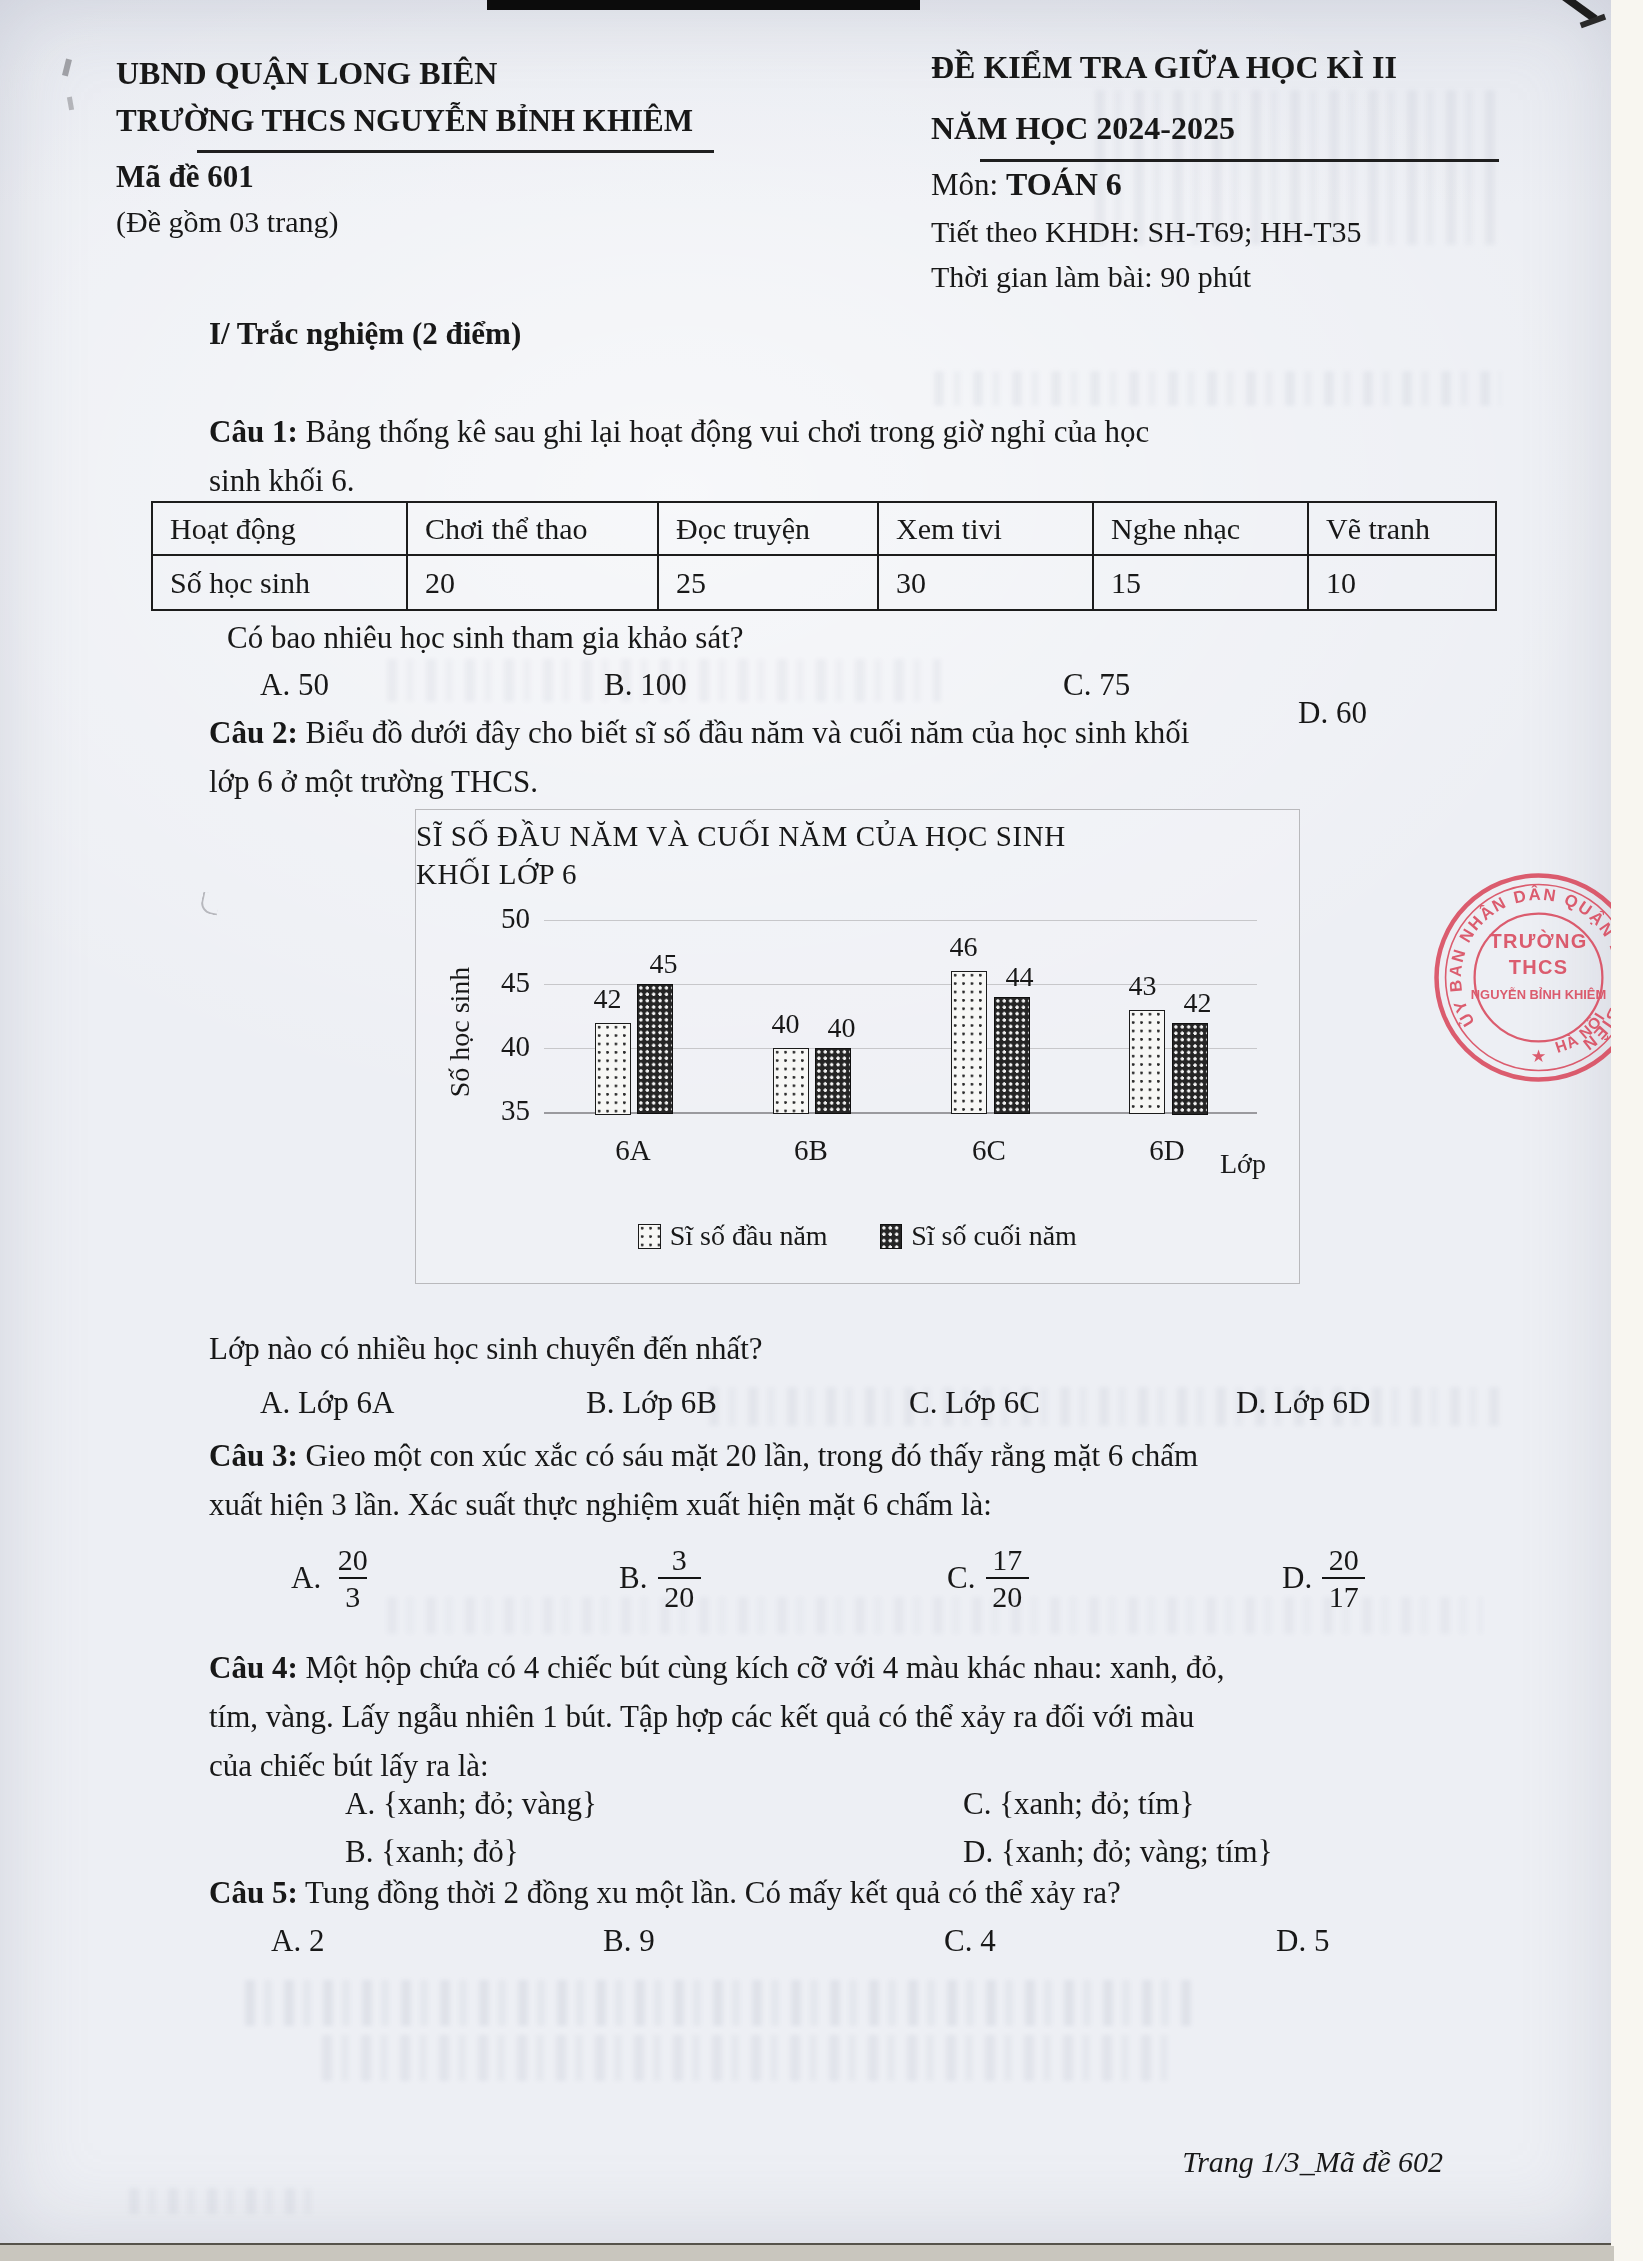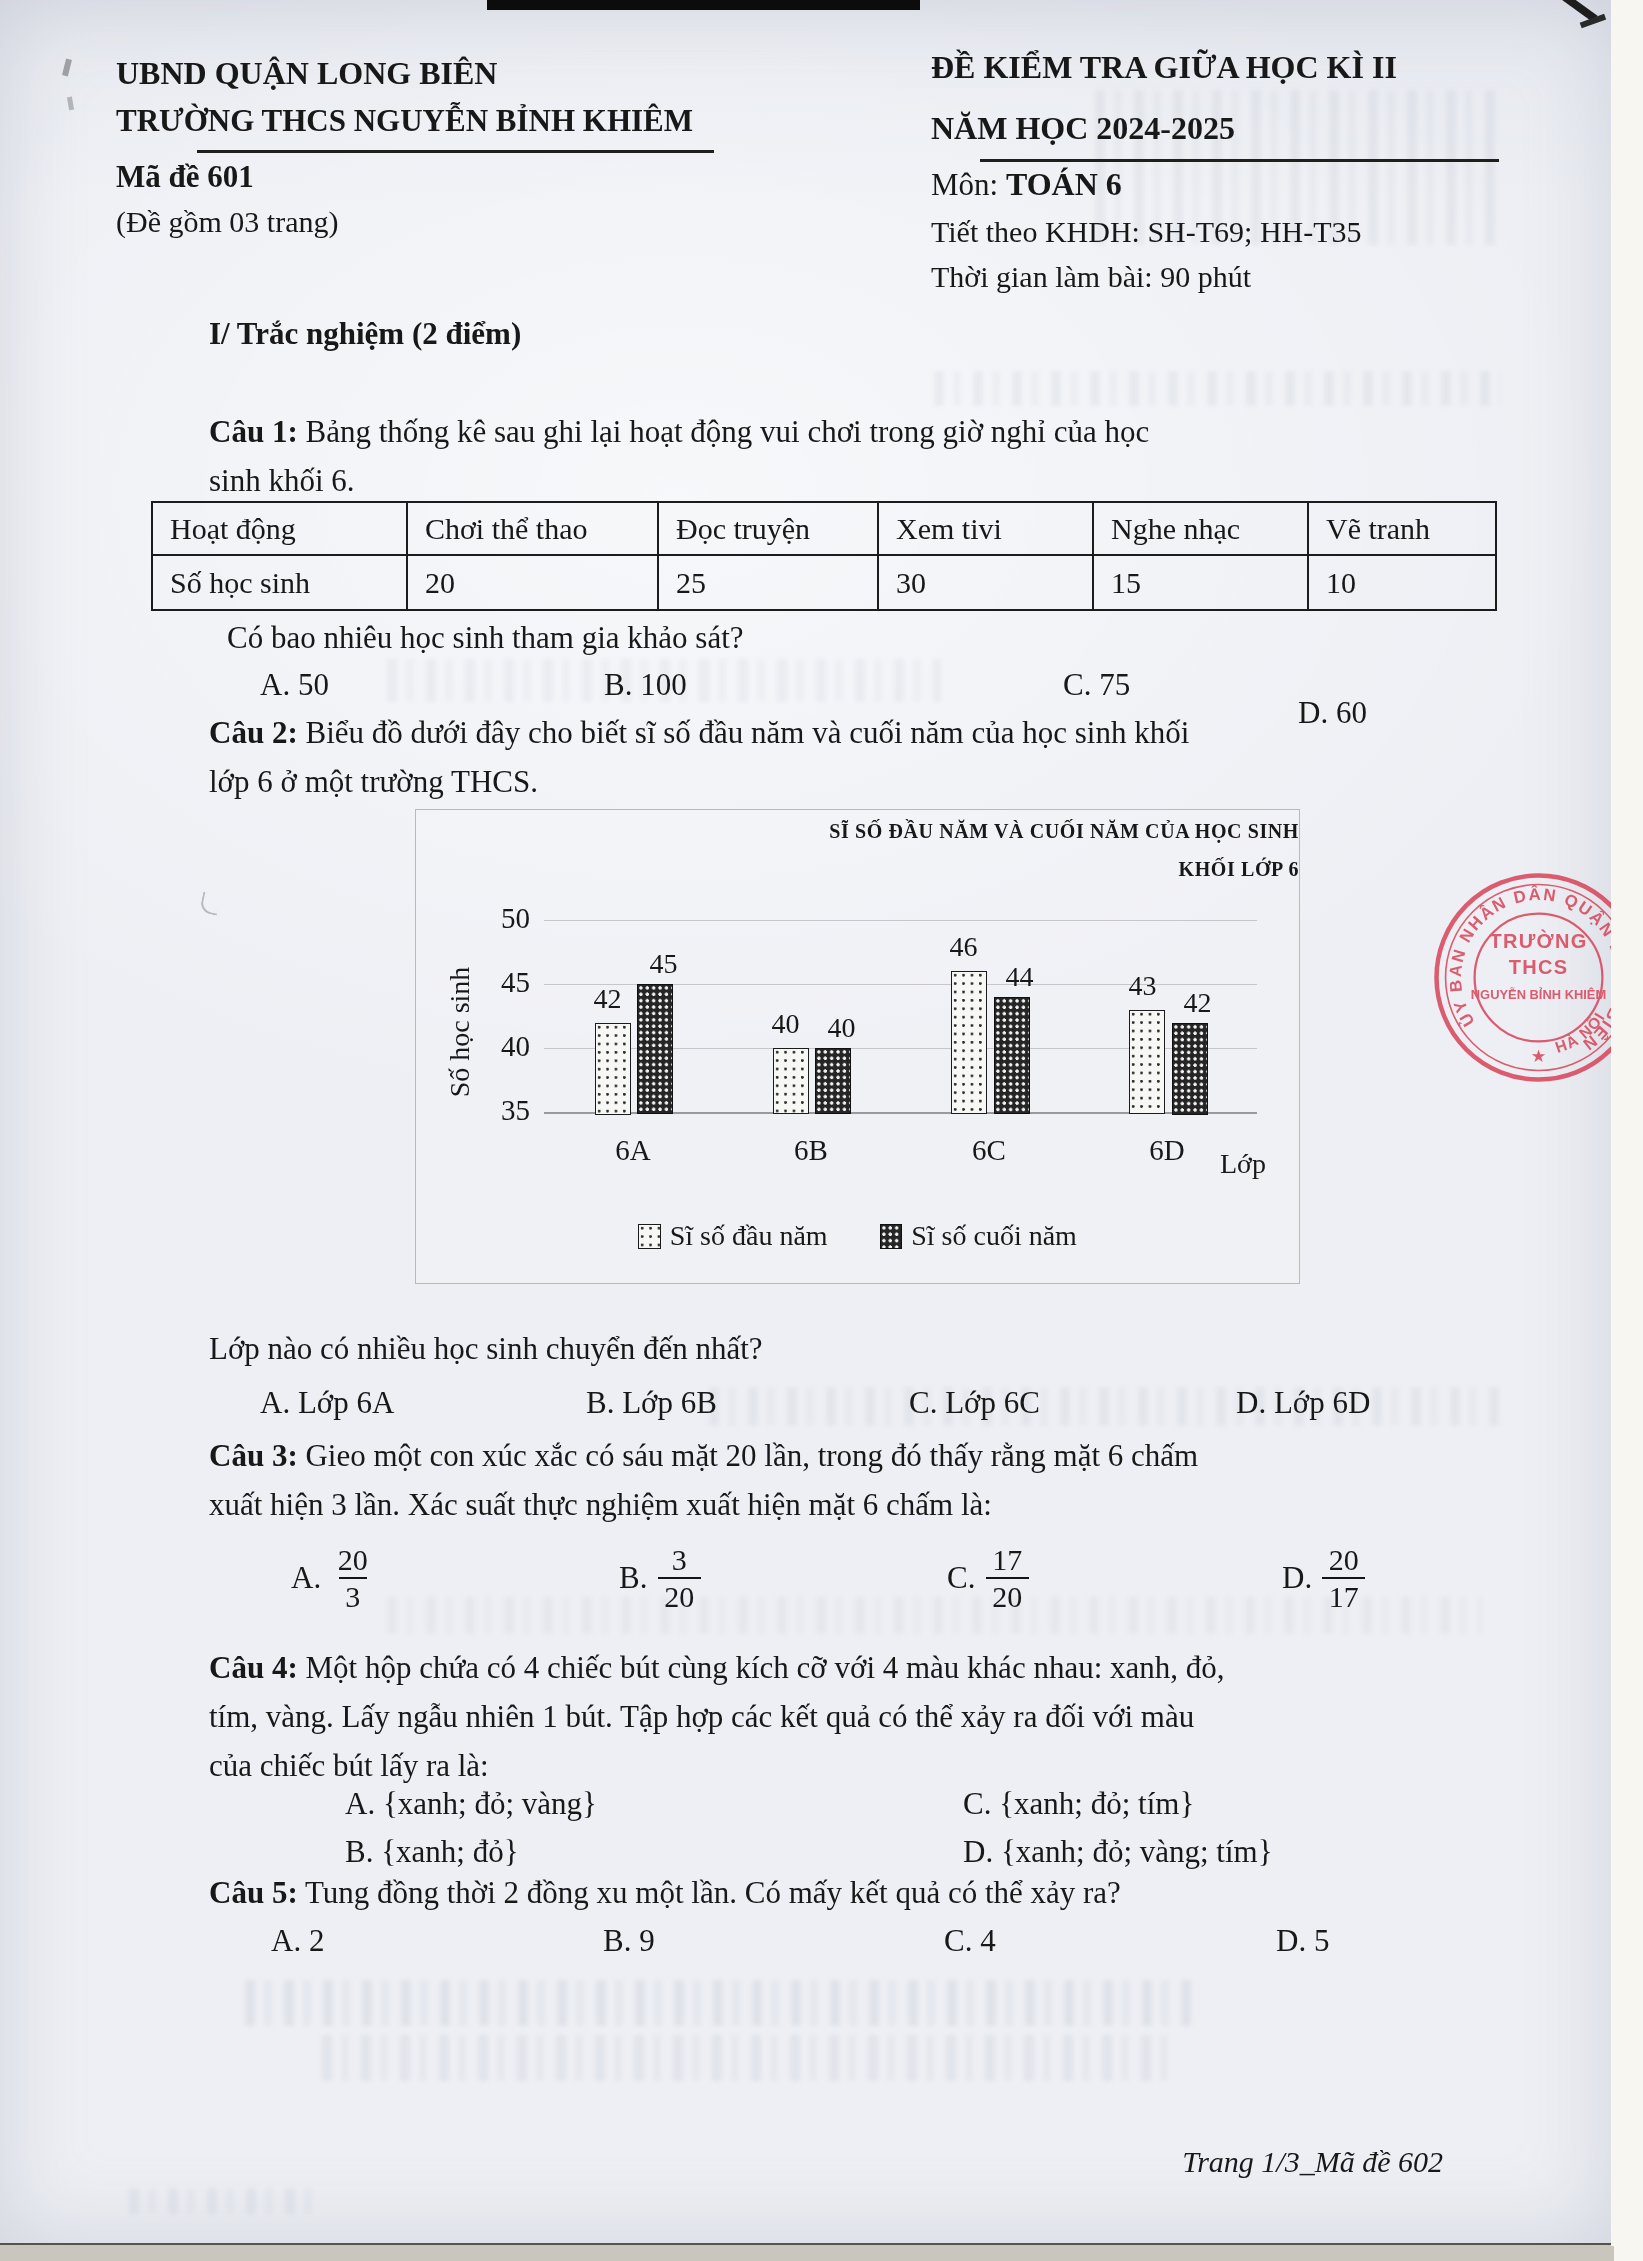--- a/index.html
+++ b/index.html
@@ -23,21 +23,21 @@
          background-image:repeating-linear-gradient(90deg, rgba(108,118,142,.15) 0 10.3px, rgba(108,118,142,0) 10.3px 19.3px,
                            rgba(108,118,142,.09) 19.3px 27px, rgba(108,118,142,0) 27px 39px);}
   
   .hl{left:116px;width:677px;}
   .hr{left:931px;width:599px;text-align:left;}
   
   #q1-table{border-collapse:collapse;table-layout:fixed;}
   #q1-table td{border:2.3px solid #1c1c1c;font-size:30px;padding:0 0 0 17px;vertical-align:middle;}
   
   #chart{left:415px;top:809px;width:883px;height:473px;border:1.3px solid #b9b9bc;background:rgba(255,255,255,.12);}
-  .chart-title{width:100%;text-align:right;font-weight:bold;font-size:20px;letter-spacing:0.6px;}
+  .chart-title{width:100%;text-align:left;font-weight:normal;font-size:29px;letter-spacing:0.6px;}
   .gridline{position:absolute;height:1.3px;background:#c7c7ca;}
   .baseline{position:absolute;height:1.9px;background:#9a9a9e;}
   .ytick{position:absolute;width:77px;text-align:right;font-size:29px;}
   .bar{position:absolute;}
   .bar-s1{background-color:#f7f7f5;border:1.9px solid #1b1b1b;
           background-image:radial-gradient(circle at 3.2px 3.2px, #2c2c2c 1.2px, rgba(0,0,0,0) 1.5px);
           background-size:8.4px 8.4px;}
   .bar-s2{background-color:#252525;border:1.9px solid #101010;
           background-image:radial-gradient(circle at 2.9px 2.9px, rgba(255,255,255,.95) 1.5px, rgba(255,255,255,0) 1.9px);
           background-size:6.4px 6.4px;}

